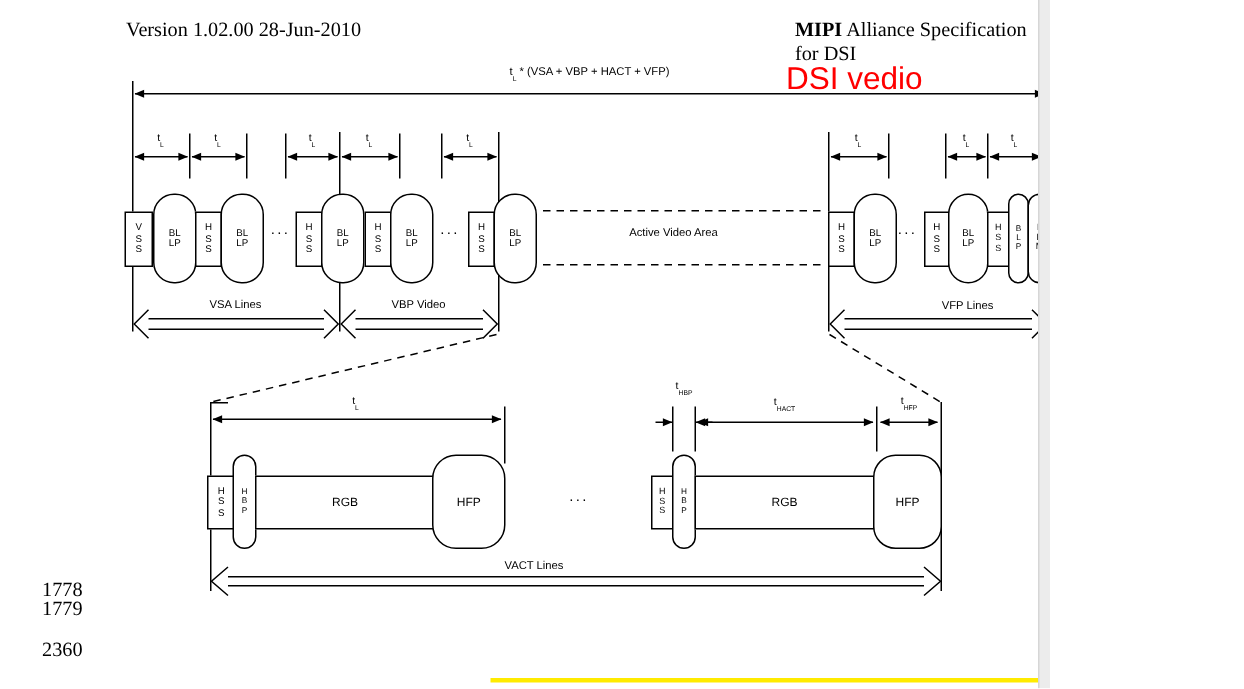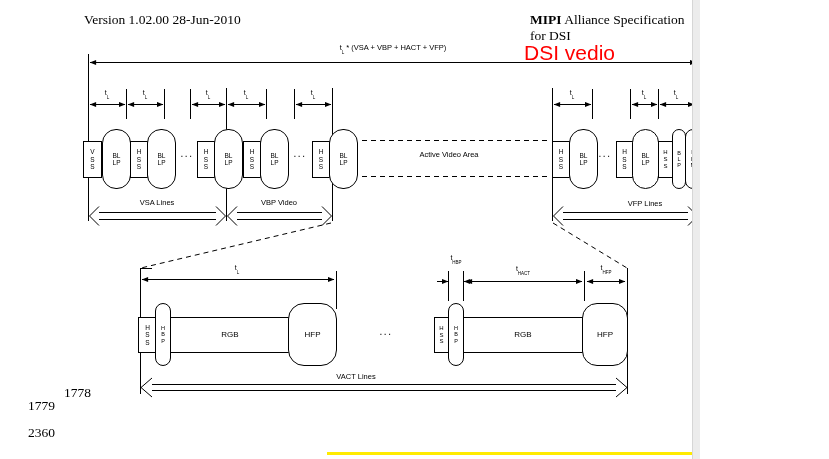--- a/index.html
+++ b/index.html
@@ -175,20 +175,20 @@
   <div class="dots" style="left:386px;top:326px;">...</div>
   <div class="bx" style="left:434px;top:317px;width:15px;height:36px;font-size:6px;line-height:6.8px;">H
 S
 S</div>
   <div class="bx pill" style="left:448px;top:303px;width:16px;height:63px;border-radius:8px;font-size:5.5px;line-height:6.2px;">H
 B
 P</div>
   <div class="bx" style="left:463px;top:317px;width:120px;height:36px;font-size:8px;">RGB</div>
   <div class="bx pill" style="left:582px;top:303px;width:46px;height:63px;border-radius:15px;font-size:8px;">HFP</div>
 
-  <div class="lnum serif" style="top:385px;margin-left:36px;">1778</div>
+  <div class="lnum serif" style="top:385px;">1778</div>
   <div class="lnum serif" style="top:398px;font-family:Liberation Serif, serif;">1779</div>
   <div class="lnum serif" style="top:425px;">2360</div>
 
   <div class="ybar"></div>
 
   <div class="edge"></div>
 </div>
 
 </body></html>

